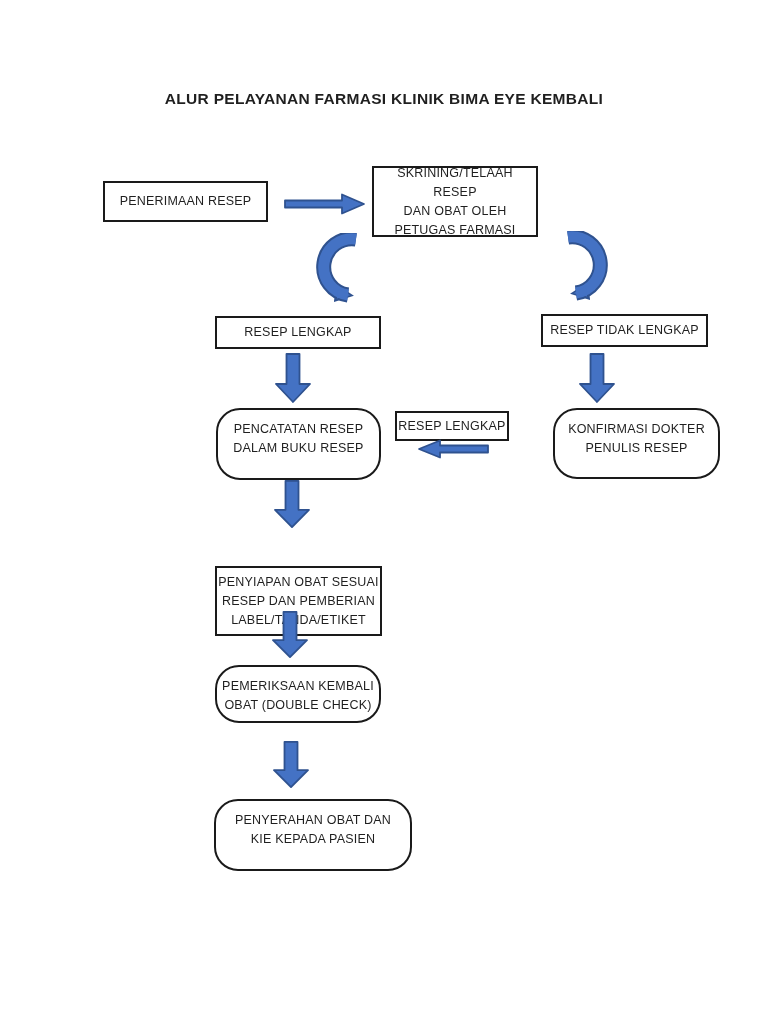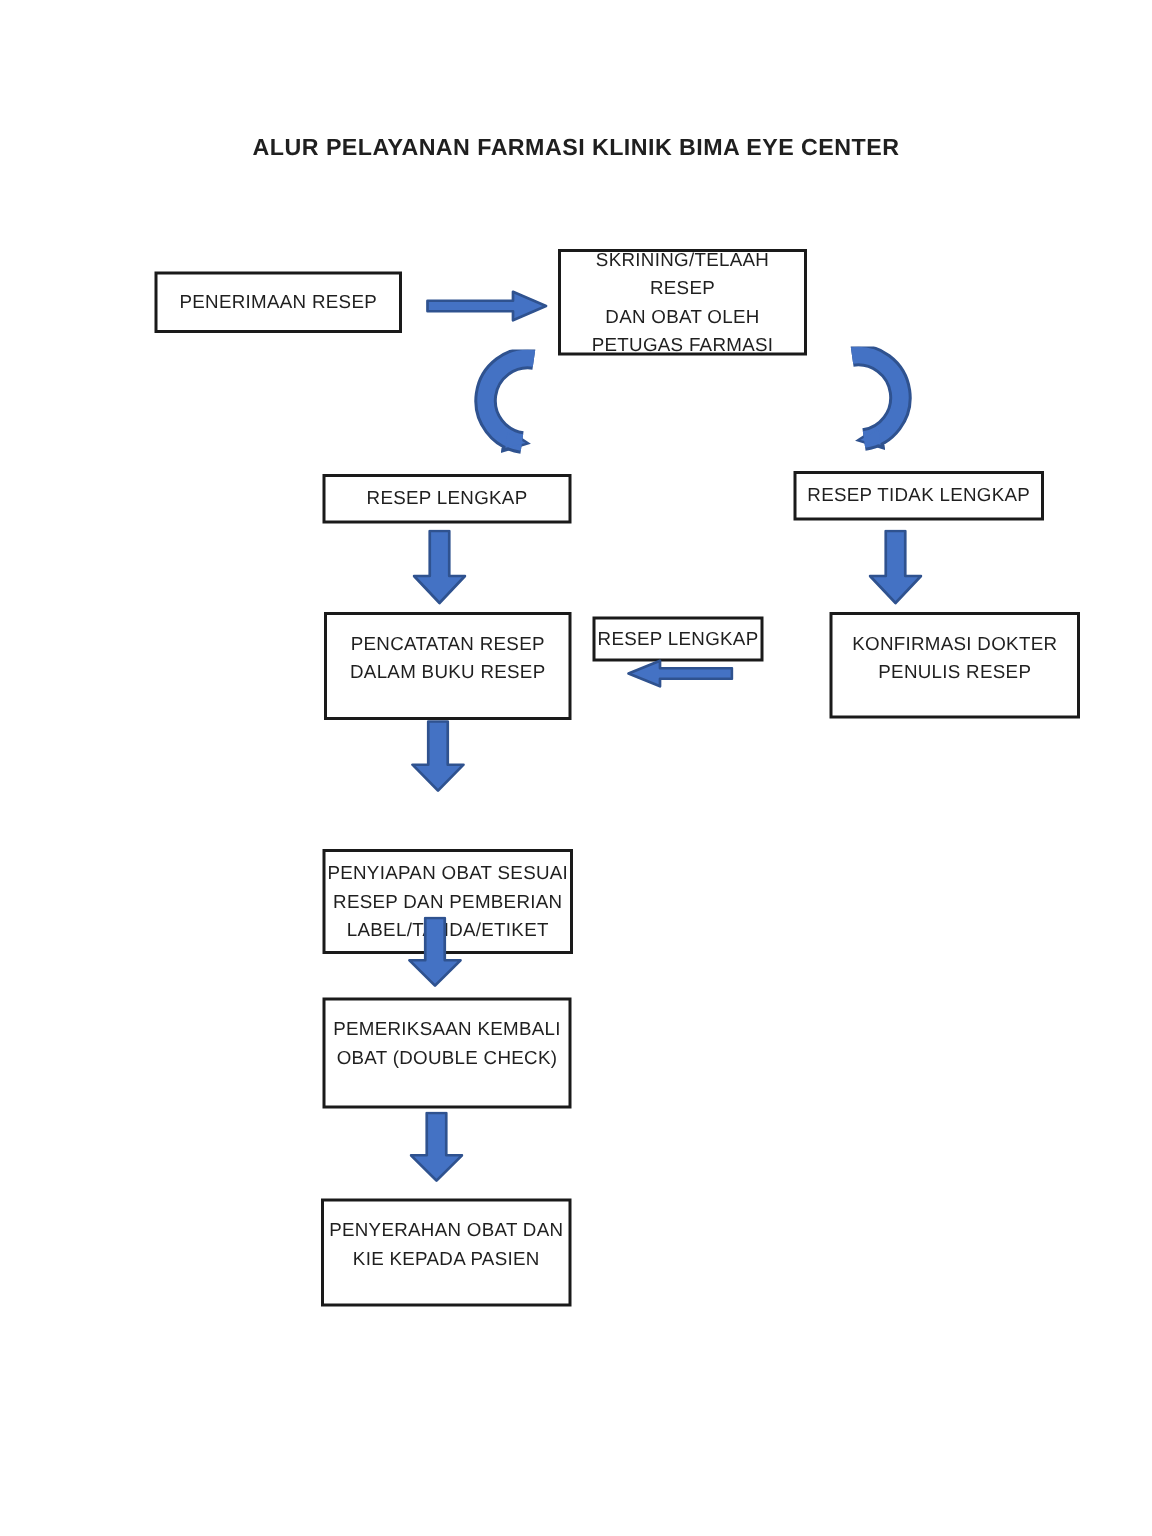--- a/index.html
+++ b/index.html
@@ -28,70 +28,70 @@
   .box{
     position:absolute;box-sizing:border-box;
     border:2px solid var(--box-border);
     background:#ffffff;
     display:flex;align-items:center;justify-content:center;
     text-align:center;
     font-size:12.5px;line-height:19px;letter-spacing:0.2px;
     color:var(--text);
     white-space:pre-line;
   }
-  .box.top-aligned{align-items:flex-start;padding-top:10px;}
+  .box.top-aligned{align-items:flex-start;padding-top:10px;border-radius:24px;}
   .arrow{position:absolute;display:block;}
   .defs-holder{position:absolute;width:0;height:0;overflow:hidden;}
 </style>
 </head>
 <body>
 
 <div class="page">
 
   <svg class="defs-holder" aria-hidden="true">
     <defs>
       <marker id="ah-d" markerUnits="userSpaceOnUse" markerWidth="22" markerHeight="20" refX="13" refY="9" orient="auto">
         <path d="M0,0 L19,9 L0,18 Z" fill="var(--arrow-border)"></path>
       </marker>
       <marker id="ah-l" markerUnits="userSpaceOnUse" markerWidth="22" markerHeight="20" refX="13" refY="9" orient="auto">
         <path d="M2.5,4 L15.5,9 L2.5,14 Z" fill="var(--arrow-fill)"></path>
       </marker>
     </defs>
   </svg>
 
   <div class="title">
-    <div class="t-line">ALUR PELAYANAN FARMASI KLINIK BIMA EYE CENTER</div>
+    <div class="t-line">ALUR PELAYANAN FARMASI KLINIK BIMA EYE KEMBALI</div>
   </div>
 
   <div class="box" style="left:372px;top:166px;width:166px;height:71px;">SKRINING/TELAAH RESEP
 DAN OBAT OLEH
 PETUGAS FARMASI</div>
 
   <div class="box" style="left:103px;top:181px;width:165px;height:41px;">PENERIMAAN RESEP</div>
 
   <div class="box" style="left:215px;top:316px;width:166px;height:33px;">RESEP LENGKAP</div>
 
-  <div class="box" style="left:529px;top:314px;width:167px;height:33px;">RESEP TIDAK LENGKAP</div>
+  <div class="box" style="left:541px;top:314px;width:167px;height:33px;">RESEP TIDAK LENGKAP</div>
 
   <div class="box top-aligned" style="left:216px;top:408px;width:165px;height:72px;">PENCATATAN RESEP
 DALAM BUKU RESEP</div>
 
   <div class="box" style="left:395px;top:411px;width:114px;height:30px;">RESEP LENGKAP</div>
 
   <div class="box top-aligned" style="left:517px;top:408px;width:167px;height:71px;margin-left:36px;">KONFIRMASI DOKTER
 PENULIS RESEP</div>
 
   <div class="box" style="left:215px;top:532px;width:167px;height:70px;margin-top:34px;">PENYIAPAN OBAT SESUAI
 RESEP DAN PEMBERIAN
 LABEL/TANDA/ETIKET</div>
 
-  <div class="box top-aligned" style="left:215px;top:665px;width:166px;height:74px;">PEMERIKSAAN KEMBALI
+  <div class="box top-aligned" style="left:215px;top:665px;width:166px;height:58px;">PEMERIKSAAN KEMBALI
 OBAT (DOUBLE CHECK)</div>
 
-  <div class="box top-aligned" style="left:214px;top:799px;width:167px;height:72px;">PENYERAHAN OBAT DAN
+  <div class="box top-aligned" style="left:214px;top:799px;width:198px;height:72px;">PENYERAHAN OBAT DAN
 KIE KEPADA PASIEN</div>
 
   <svg class="arrow" style="left:284px;top:192px;" width="82" height="24" viewBox="0 0 82 24">
     <polygon points="1,8.5 58,8.5 58,2.5 80,12 58,21.5 58,15.5 1,15.5" fill="var(--arrow-fill)" stroke="var(--arrow-border)" stroke-width="1.8" stroke-linejoin="round"></polygon>
   </svg>
 
   <svg class="arrow" style="left:314px;top:233px;" width="64" height="80" viewBox="0 0 64 80">
     <path d="M 42,6 A 28,28 0 1 0 34,62" fill="none" stroke="var(--arrow-border)" stroke-width="15" marker-end="url(#ah-d)"></path>
     <path d="M 42,6 A 28,28 0 1 0 34,62" fill="none" stroke="var(--arrow-fill)" stroke-width="11" marker-end="url(#ah-l)"></path>
   </svg>

